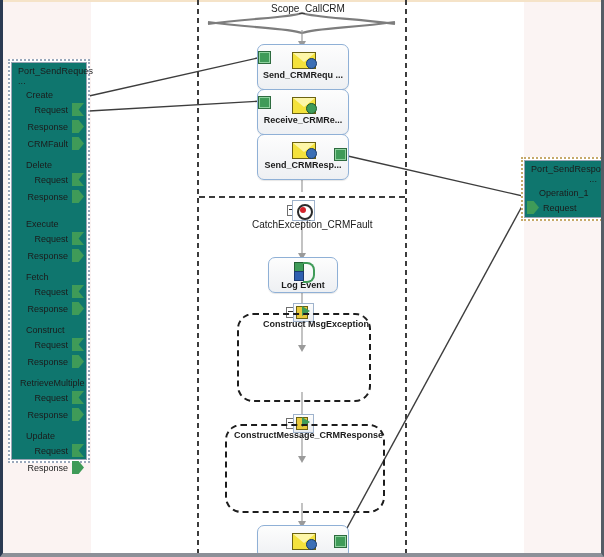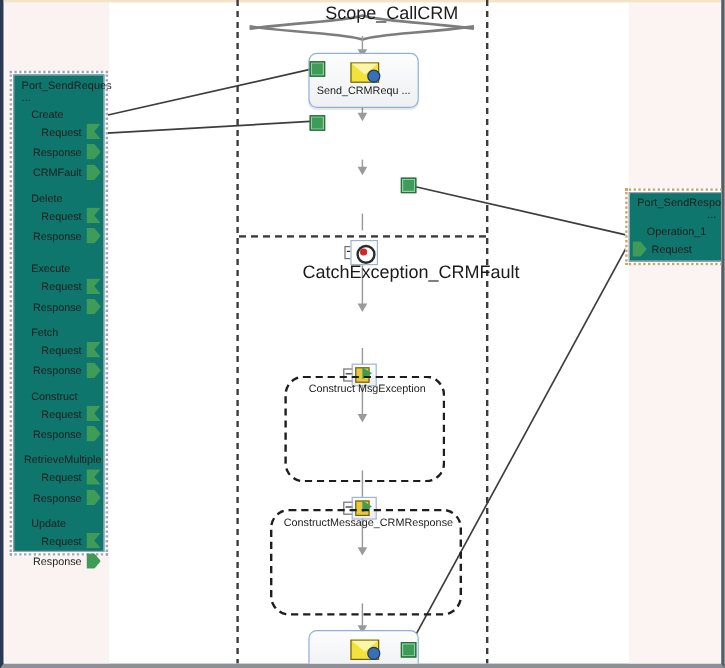--- a/index.html
+++ b/index.html
@@ -38,21 +38,21 @@
       box-shadow:inset 0 0 0 1px #8fd29f;flex:0 0 auto;}
   .gshape{position:relative;width:12px;height:13px;flex:0 0 auto;}
   .gshape i{position:absolute;inset:0;background:#3f9b58;}
   .gshape.req i{clip-path:polygon(0 0,100% 0,55% 50%,100% 100%,0 100%);}
   .gshape.res i{clip-path:polygon(0 0,55% 0,100% 50%,55% 100%,0 100%);}
   
   .shape{position:absolute;background:linear-gradient(#fdfdfd,#eef0f3);
     border:1px solid #9fb3cc;border-radius:7px;
     display:flex;flex-direction:column;align-items:center;justify-content:flex-start;
     box-shadow:0 1px 1px rgba(0,0,0,.10);}
-  .shape .cap{font-size:9px;color:#1b1b1b;margin-top:2px;white-space:nowrap;}
+  .shape .cap{font-size:9px;color:#1b1b1b;margin-top:2px;white-space:nowrap;font-weight:bold;}
   .shape.sel{border-color:#8fb0d6;}
   .ico{margin-top:5px;width:22px;height:18px;position:relative;}
   
   .env{width:22px;height:15px;background:#f4e23c;border:1px solid #6b6212;
        position:absolute;top:2px;left:0;}
   .env:after{content:"";position:absolute;left:0;top:0;width:0;height:0;
        border-left:11px solid transparent;border-right:11px solid transparent;
        border-top:9px solid #fdf6a8;}
   .badge{position:absolute;width:9px;height:9px;border-radius:50%;
        bottom:-1px;right:-3px;border:1px solid #173a6b;}
@@ -67,37 +67,37 @@
   
   .xfm{position:absolute;left:4px;top:0;width:15px;height:11px;background:#e8c93c;border:1px solid #6b6212;}
   .xfmdown{position:absolute;left:9px;top:9px;width:0;height:0;
      border-left:5px solid transparent;border-right:5px solid transparent;border-top:8px solid #2f5fb0;}
   
   .msgassign{position:absolute;left:1px;top:2px;width:13px;height:13px;background:#e8c93c;border:1px solid #6b6212;}
   .msgarrow{position:absolute;left:11px;top:3px;width:0;height:0;
      border-top:6px solid transparent;border-bottom:6px solid transparent;border-left:9px solid #3f9b58;}
   
   .construct{position:absolute;border:2px dashed #1d1d1d;border-radius:16px;background:transparent;}
-  .construct .ctitle{position:absolute;top:4px;left:4px;right:0;text-align:center;
-     font-size:9px;color:#1b1b1b;white-space:nowrap;}
+  .construct .ctitle{position:absolute;top:4px;left:4px;right:0;text-align:right;
+     font-size:9px;color:#1b1b1b;white-space:nowrap;font-weight:bold;}
   
   .expander{position:absolute;width:9px;height:9px;background:#fff;border:1px solid #6f6f6f;}
   .expander:before{content:"";position:absolute;left:1px;right:1px;top:3px;height:1px;background:#2b2b2b;}
   
   .cbox{position:absolute;width:19px;height:17px;background:linear-gradient(#fdfdfd,#eaedf1);
      border:1px solid #9fb3cc;}
   .cbox .msgassign{left:2px;top:2px;width:10px;height:11px;}
   .cbox .msgarrow{left:8px;top:2px;border-top-width:5px;border-bottom-width:5px;border-left-width:8px;}
   
   .catchbox{position:absolute;width:21px;height:19px;background:#fff;border:1px solid #9fb3cc;}
   .catchbox .ring{position:absolute;left:4px;top:3px;width:12px;height:12px;border-radius:50%;
      border:2px solid #2b2b2b;}
   .catchbox .dot{position:absolute;left:7px;top:6px;width:6px;height:6px;border-radius:50%;background:#d4242b;}
   
-  .flabel{position:absolute;font-size:15px;color:#1b1b1b;white-space:nowrap;}
+  .flabel{position:absolute;font-size:10px;color:#1b1b1b;white-space:nowrap;}
   
   .hsep{position:absolute;height:2px;
      background-image:repeating-linear-gradient(to right,#3c3c3c 0 6px,transparent 6px 10px);}
   svg.wires{position:absolute;left:0;top:0;width:604px;height:557px;pointer-events:none;}
 </style>
 </head>
 <body>
 
 <div id="canvas">
 
@@ -280,32 +280,56 @@
 
   <div class="shape sel" style="left:254px;top:44px;width:90px;height:44px">
     <div class="ico">
       <div class="env"></div>
         <div class="badge blue"></div>
     </div>
     <div class="cap">Send_CRMRequ ...</div>
   </div>
   <div class="sq" style="position:absolute;left:255px;top:51px"></div>
 
+  <div class="shape sel" style="left:254px;top:89px;width:90px;height:44px">
+    <div class="ico">
+      <div class="env"></div>
+        <div class="badge green"></div>
+    </div>
+    <div class="cap">Receive_CRMRe...</div>
+  </div>
   <div class="sq" style="position:absolute;left:255px;top:96px"></div>
 
+  <div class="shape sel" style="left:254px;top:134px;width:90px;height:44px">
+    <div class="ico">
+      <div class="env"></div>
+        <div class="badge blue"></div>
+    </div>
+    <div class="cap">Send_CRMResp...</div>
+  </div>
   <div class="sq" style="position:absolute;left:331px;top:148px"></div>
 
   <div class="hsep" style="left:196px;top:196px;width:206px"></div>
   <div class="expander" style="left:284px;top:205px"></div>
   <div class="catchbox" style="left:289px;top:200px">
     <div class="ring"></div>
       <div class="dot"></div>
   </div>
   <div class="flabel" style="left:249px;top:219px">CatchException_CRMFault</div>
 
+  <div class="shape sel" style="left:265px;top:257px;width:68px;height:34px">
+    <div class="ico" style="margin-top:3px;height:17px">
+      <div class="logico">
+          <div class="b1"></div>
+          <div class="b2"></div>
+          <div class="hook"></div>
+        </div>
+    </div>
+    <div class="cap">Log Event</div>
+  </div>
 
   <div class="expander" style="left:283px;top:307px"></div>
   <div class="cbox" style="left:290px;top:303px">
     <div class="msgassign"></div>
       <div class="msgarrow"></div>
   </div>
   <div class="construct" style="left:234px;top:313px;width:130px;height:85px">
     <div class="ctitle">Construct MsgException</div>
   </div>
 

